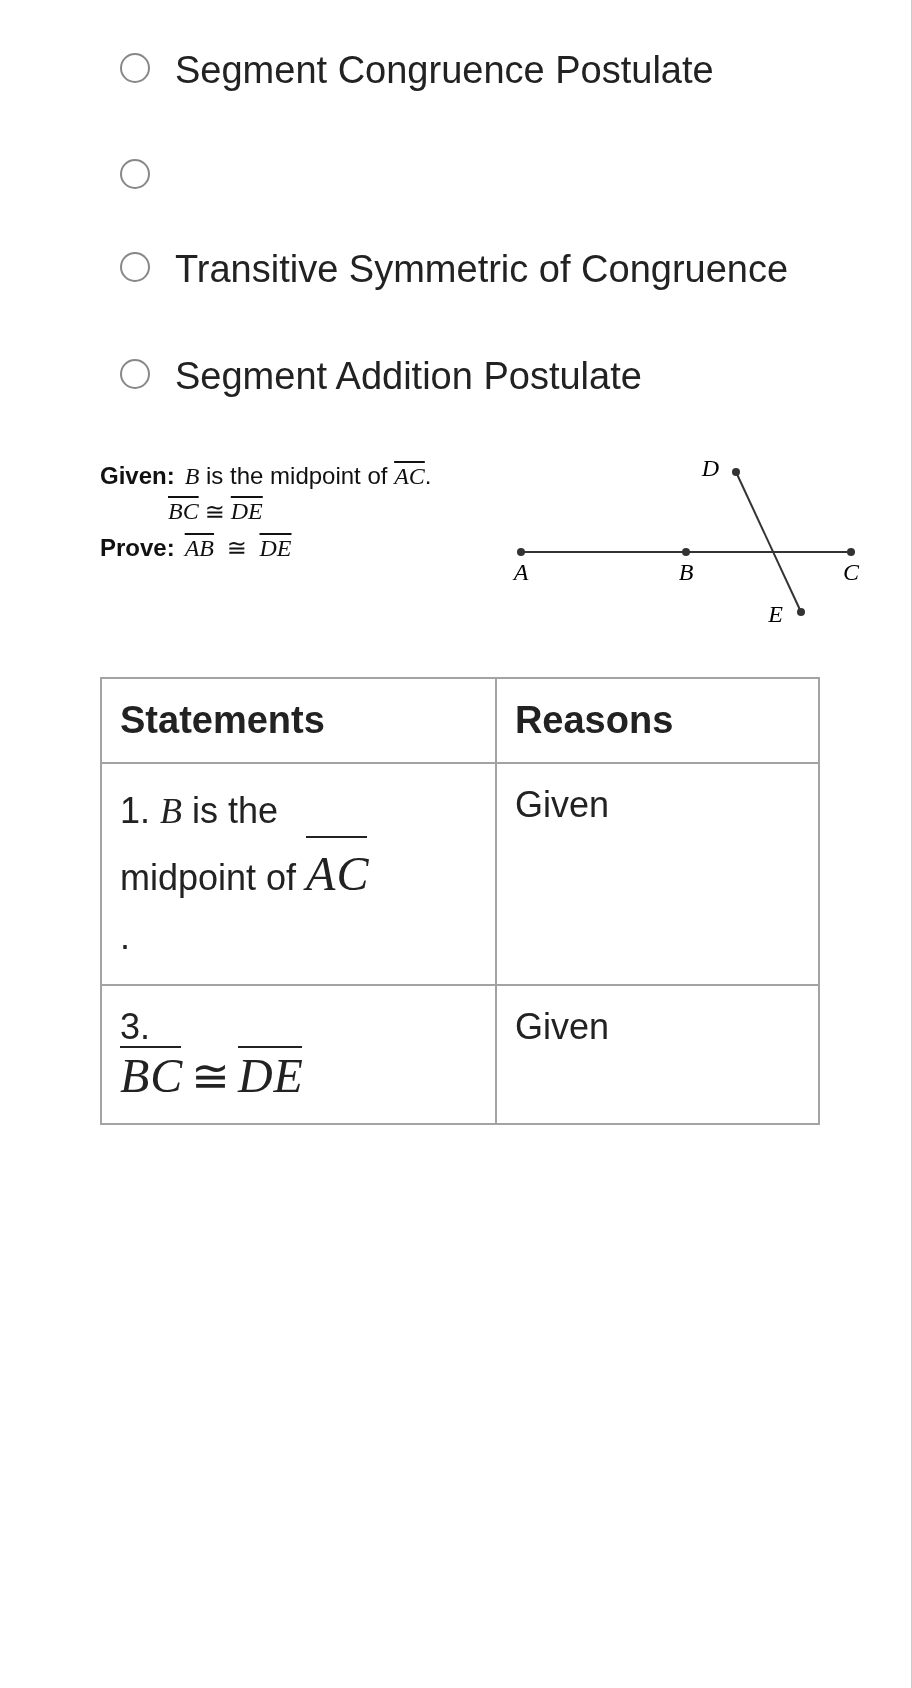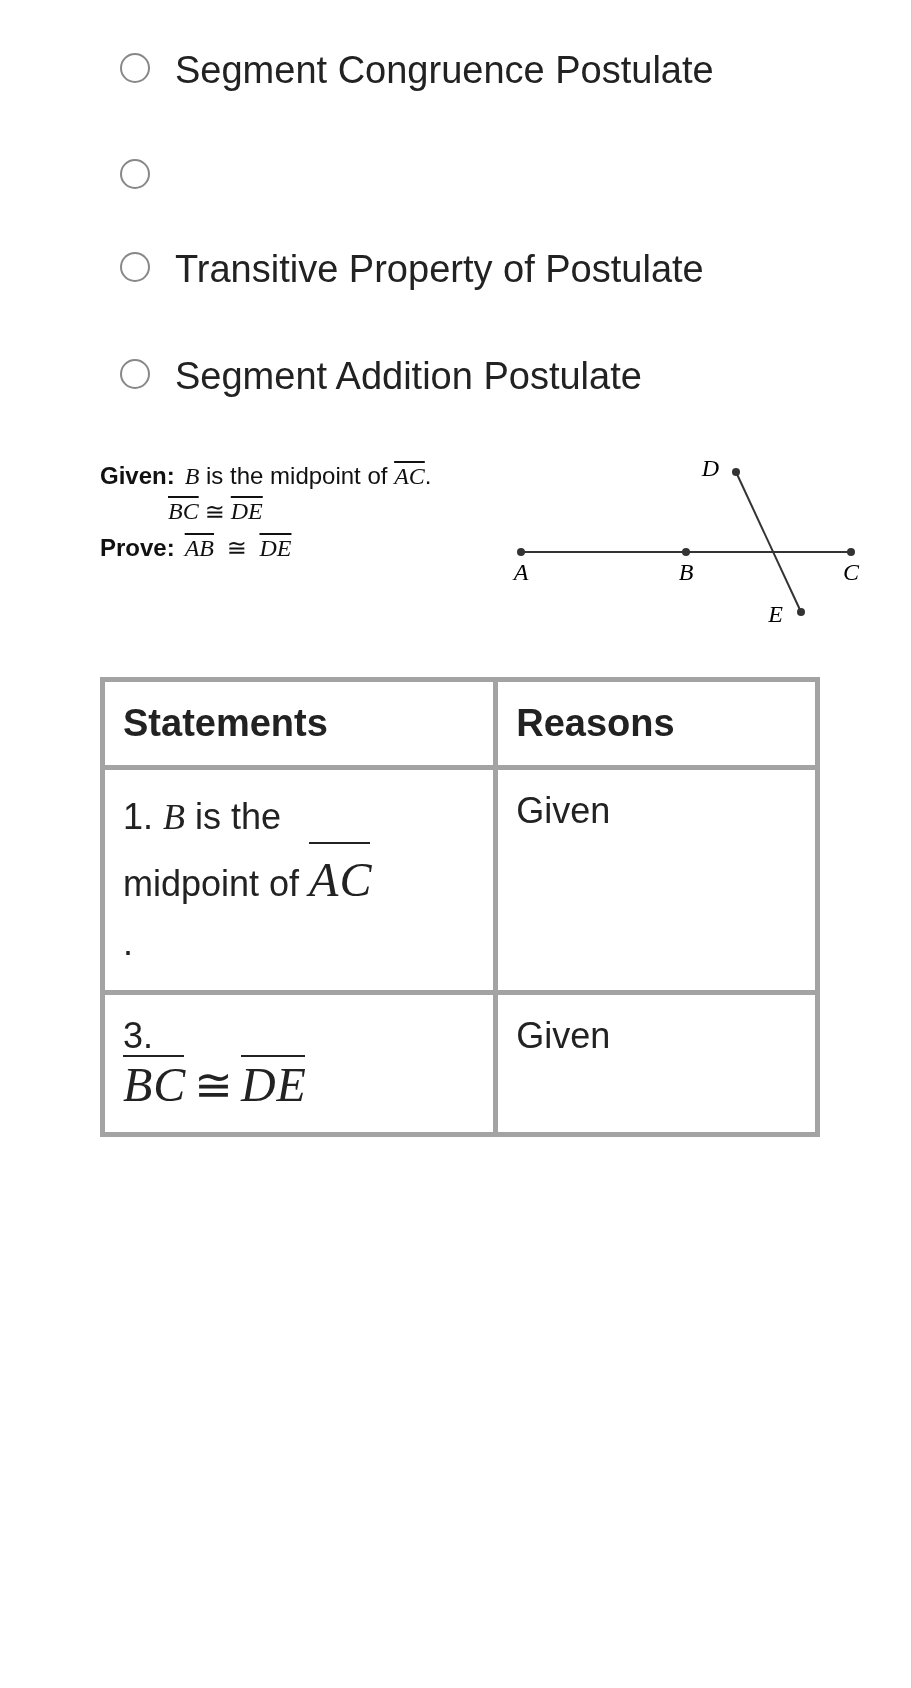--- a/index.html
+++ b/index.html
@@ -86,21 +86,21 @@
       margin-left: 2px;
       margin-top: -10px;
     }
     .proof-table {
       margin-left: 100px;
       margin-right: 80px;
       border-collapse: collapse;
       width: 720px;
     }
     .proof-table th, .proof-table td {
-      border: 5px solid #a3a3a3;
+      border: 2px solid #a3a3a3;
       padding: 20px 18px;
       text-align: left;
       vertical-align: top;
       font-size: 36px;
       color: #222;
     }
     .proof-table th {
       font-weight: bold;
       font-size: 38px;
     }
@@ -149,21 +149,21 @@
   <div class="options">
     <div class="option">
       <div class="radio"></div>
       <div class="option-label">Segment Congruence Postulate</div>
     </div>
     <div class="option">
       <div class="radio"></div>
     </div>
     <div class="option">
       <div class="radio"></div>
-      <div class="option-label">Transitive Property of Postulate</div>
+      <div class="option-label">Transitive Symmetric of Congruence</div>
     </div>
     <div class="option">
       <div class="radio"></div>
       <div class="option-label">Segment Addition Postulate</div>
     </div>
   </div>
 
   <div class="problem-section">
     <div class="problem-text">
       <div class="problem-line">

